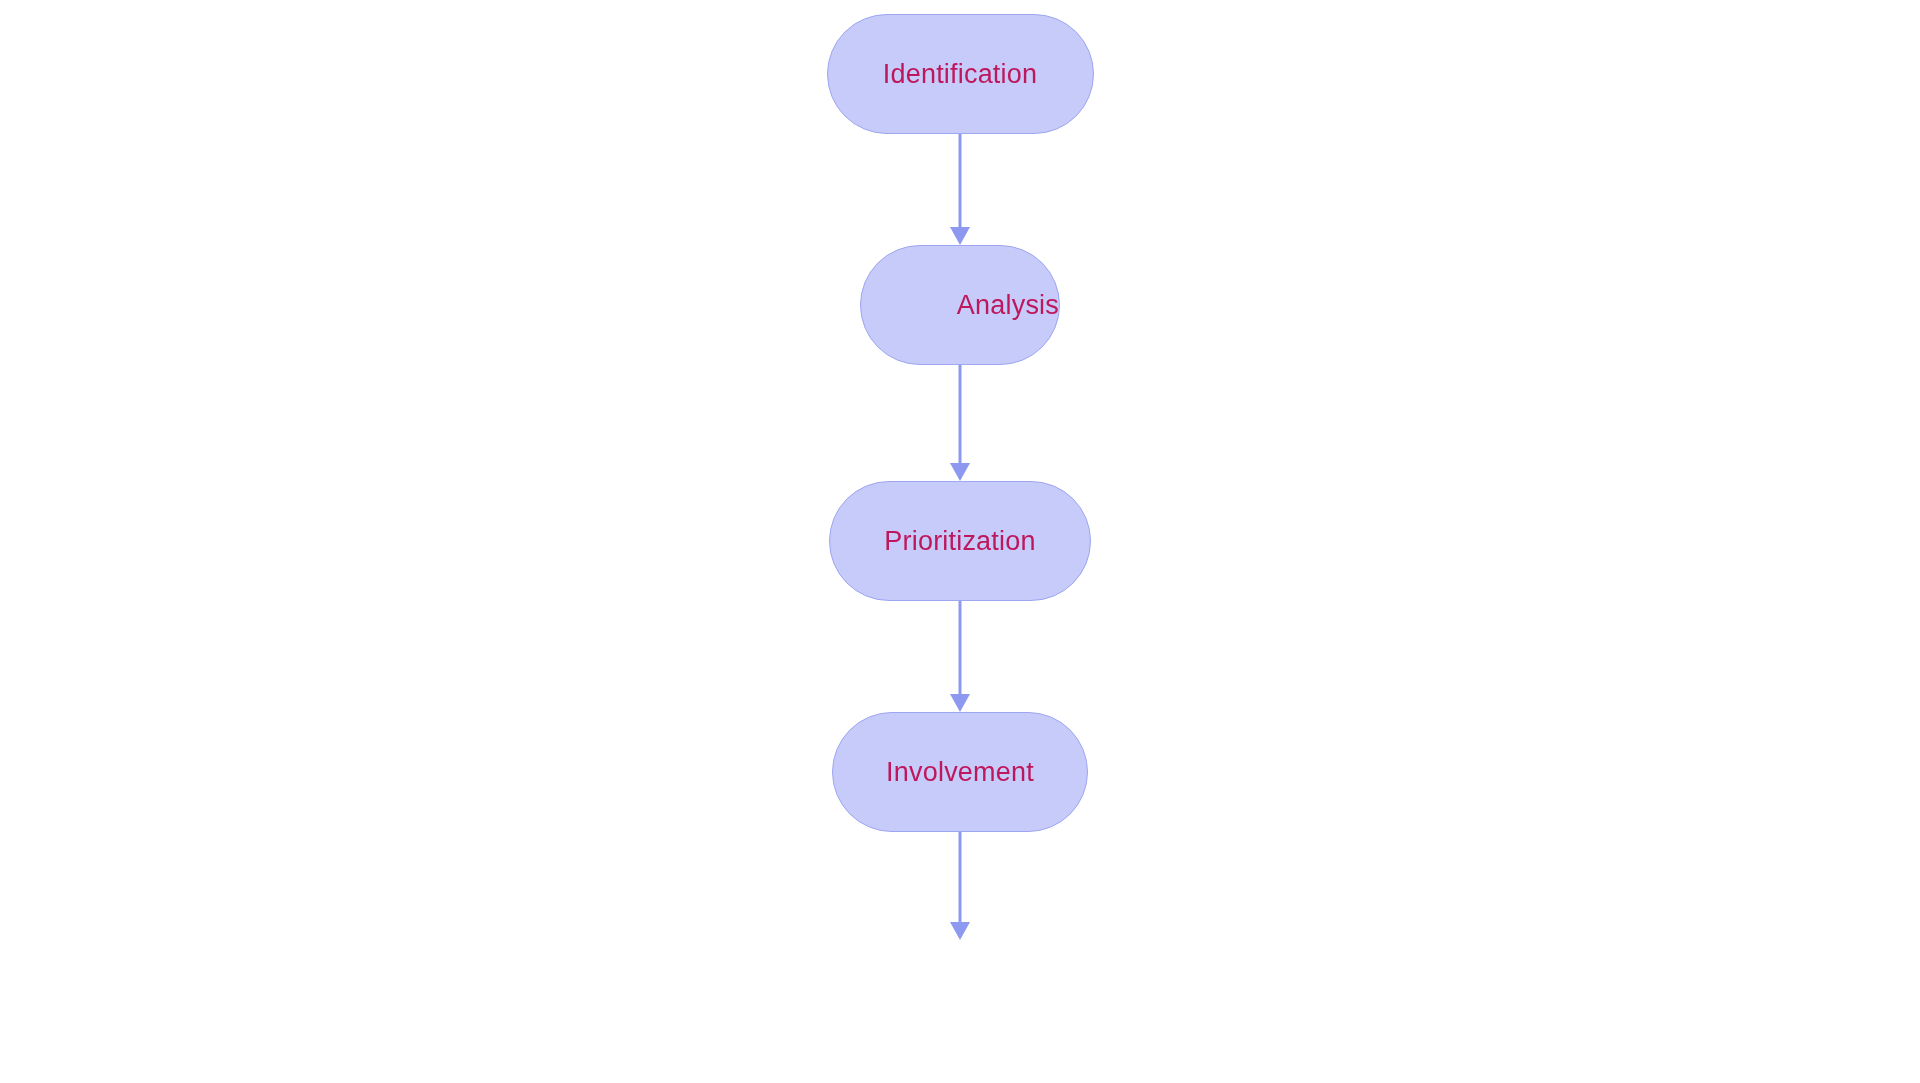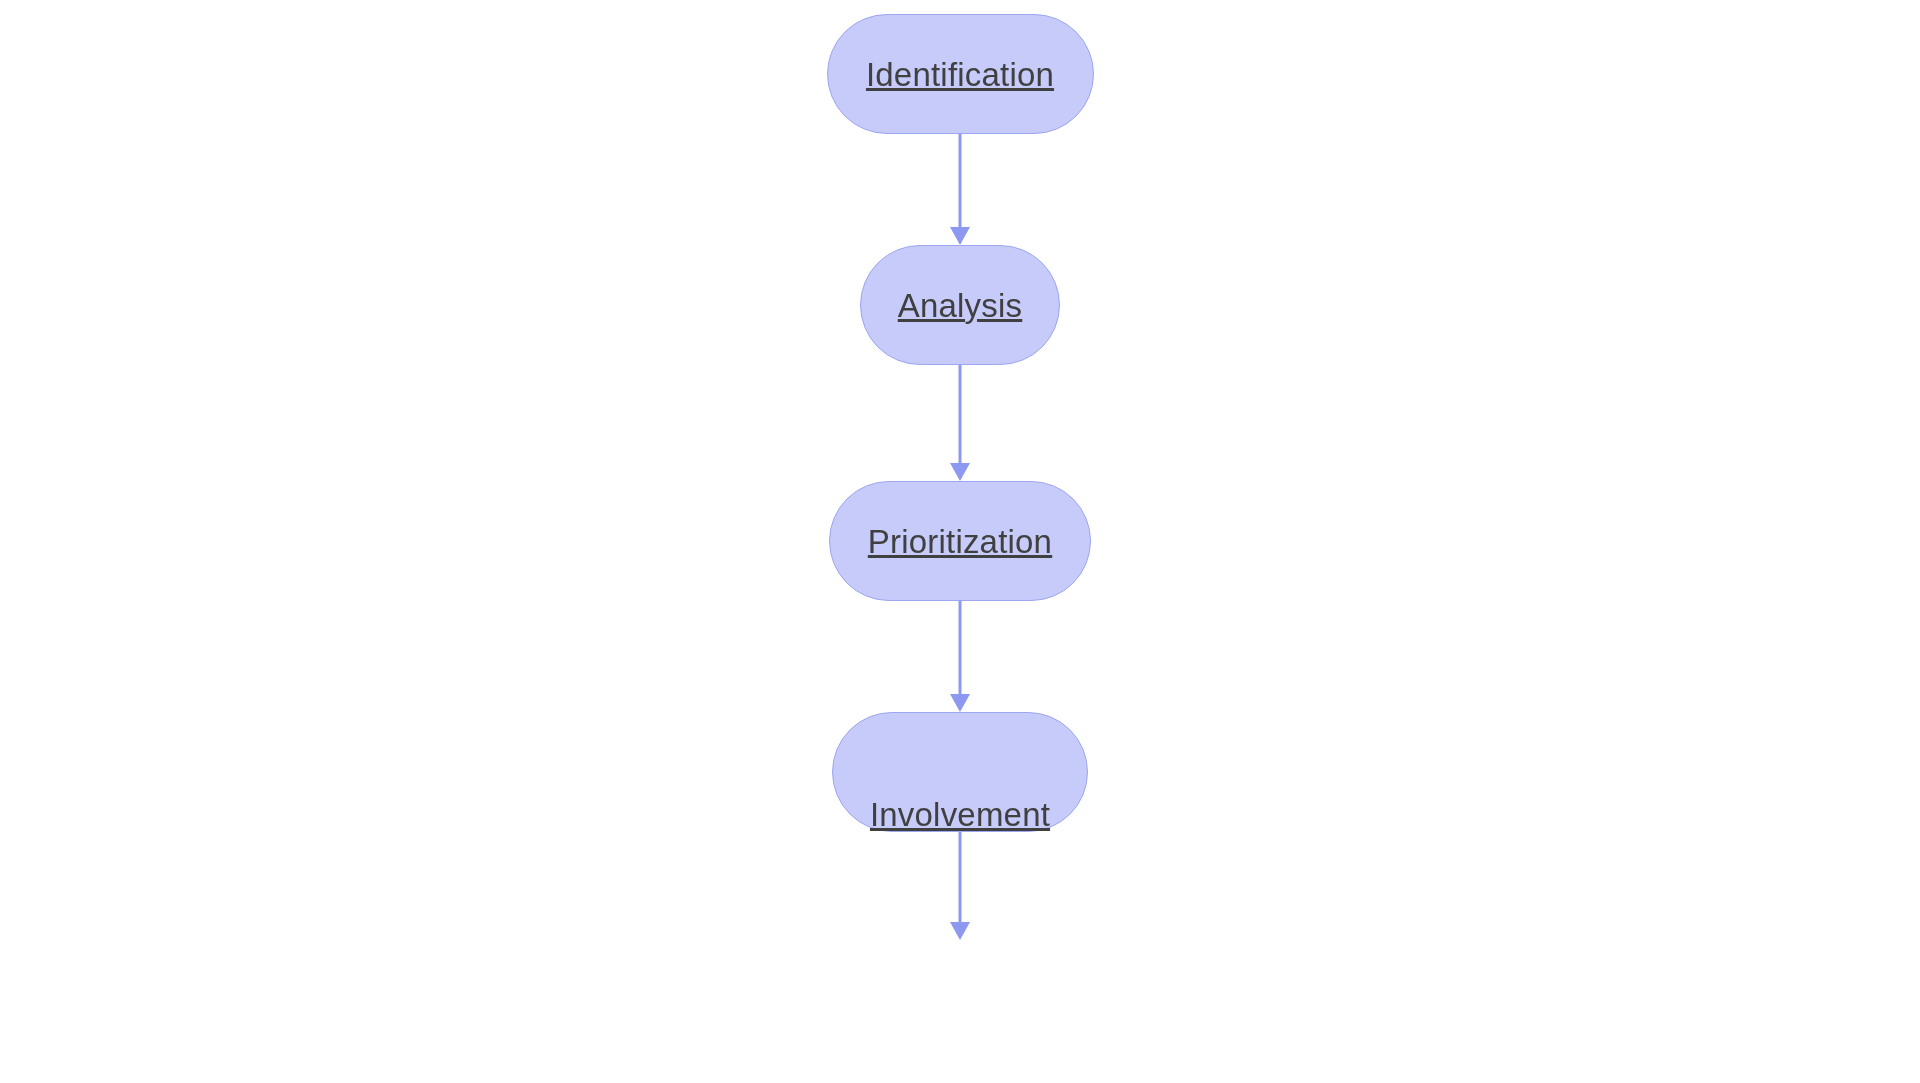--- a/index.html
+++ b/index.html
@@ -35,44 +35,43 @@
     height: 120px;
     border-radius: 60px;
     background: #c6cbfa;
     border: 1.6px solid #9da6f0;
     display: flex;
     align-items: center;
     justify-content: center;
     flex: 0 0 auto;
   }
   .node-label {
-    font-size: 33px;
+    font-size: 27px;
     font-weight: 400;
-    color: #404040;
+    color: #be185d;
     letter-spacing: 0.2px;
     line-height: 1;
     white-space: nowrap;
     user-select: none;
-    text-decoration: underline;
   }
   .connector {
     position: relative;
     flex: 0 0 auto;
     width: 24px;
     display: block;
   }
   .connector svg {
     display: block;
     overflow: visible;
   }
   
   .node.w-identification { width: 267px; }
-  .node.w-analysis       { width: 200px; }
+  .node.w-analysis       { width: 200px; justify-content: flex-end; }
   .node.w-prioritization { width: 262px; }
-  .node.w-involvement    { width: 256px; align-items: flex-end; }
+  .node.w-involvement    { width: 256px; }
   .node.w-monitoring     { width: 237px; }
   
   .spacer-top { flex: 0 0 auto; height: 14px; width: 1px; }
 </style>
 </head>
 <body>
 
 <div id="flowchart-canvas">
   <div class="flow-column">
 

